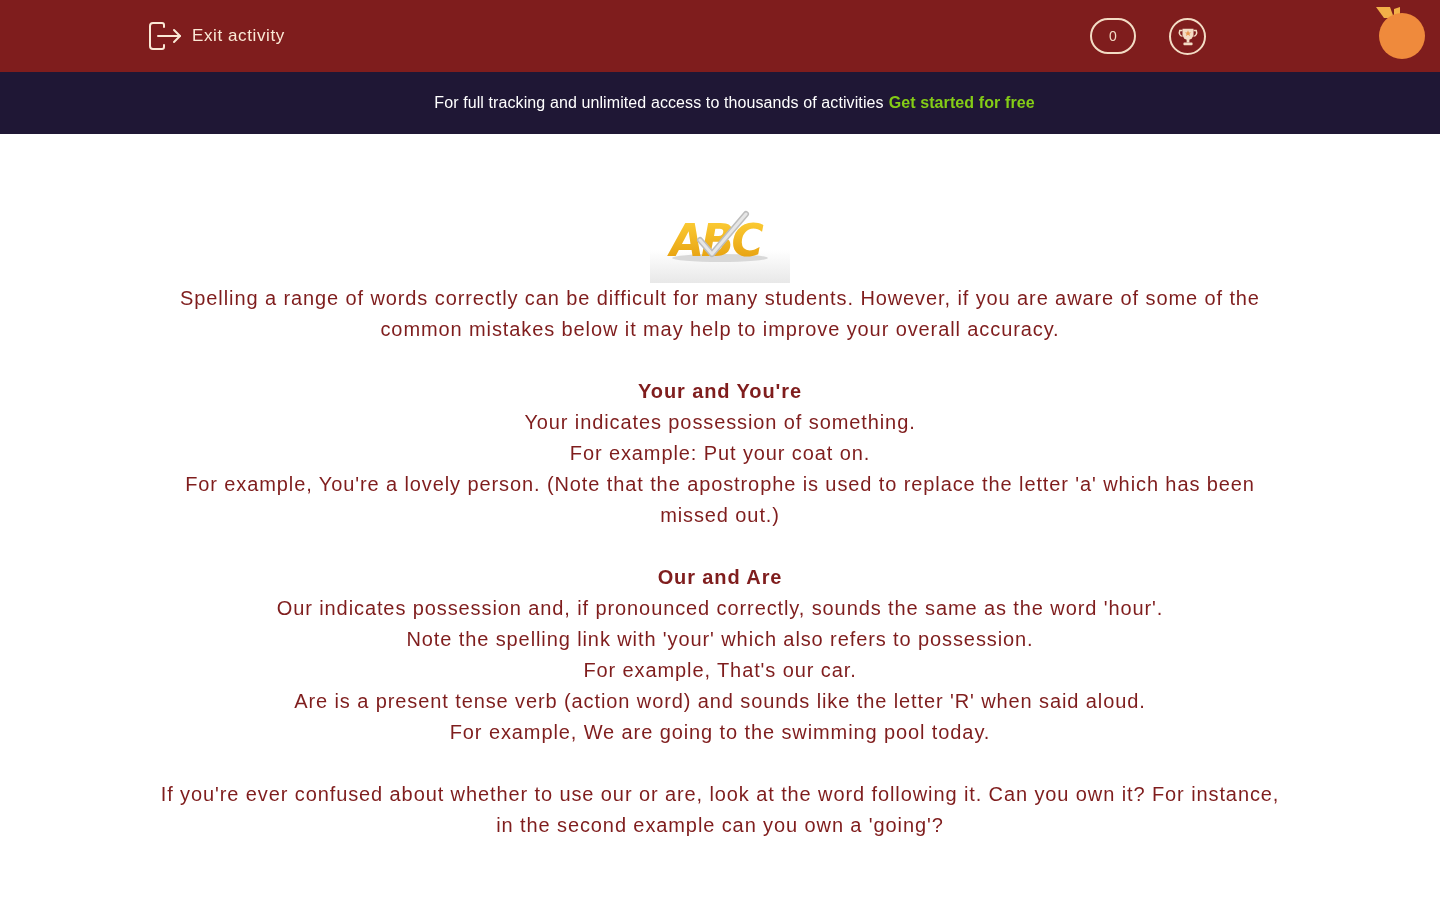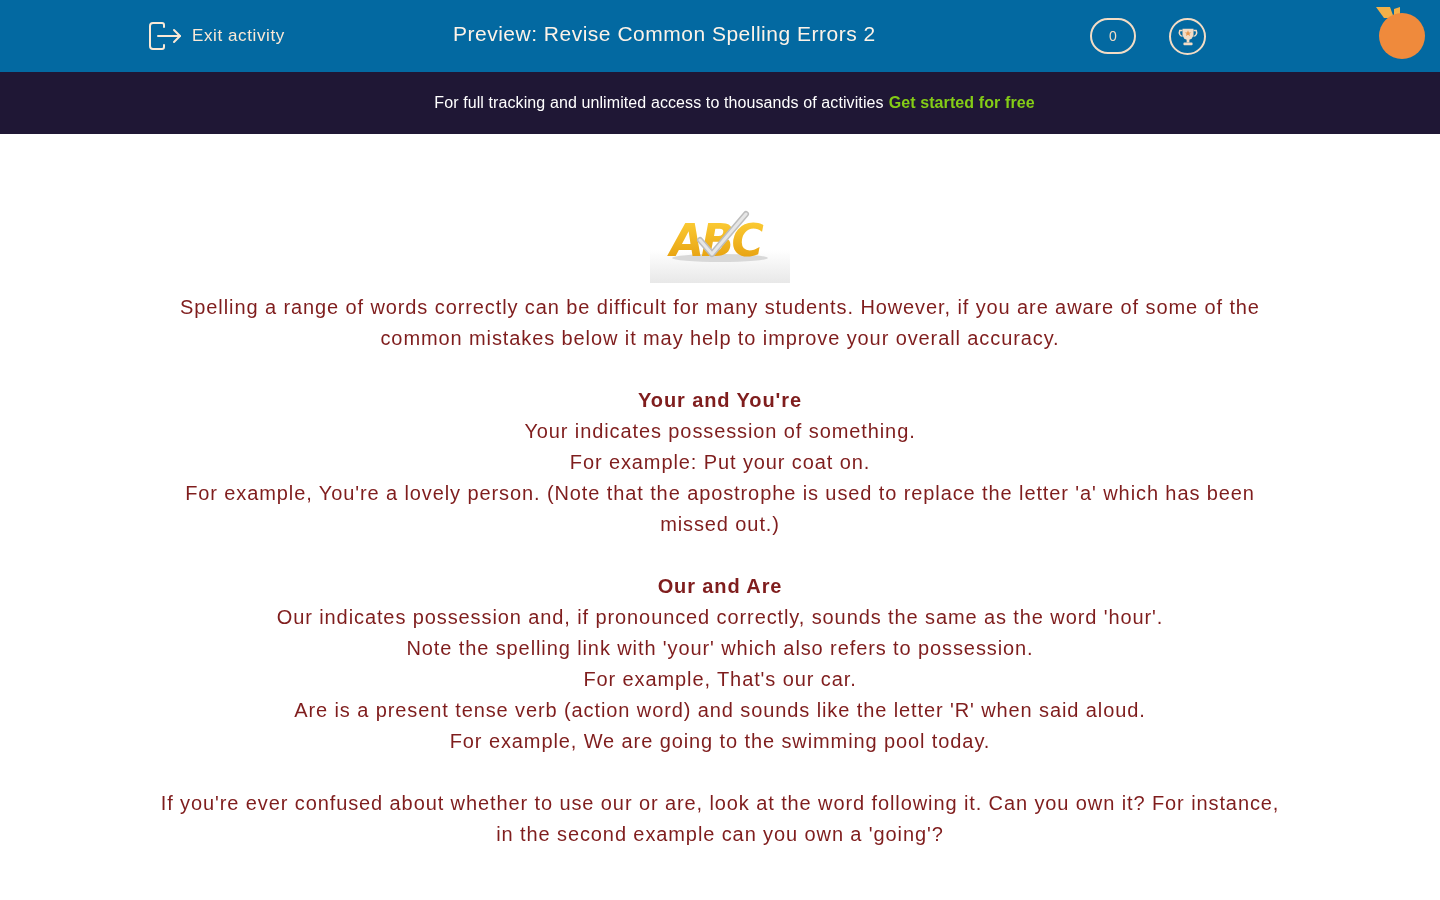--- a/index.html
+++ b/index.html
@@ -8,21 +8,21 @@
       height: 900px;
       overflow: hidden;
       background: #ffffff;
       font-family: "Liberation Sans", "DejaVu Sans", sans-serif;
     }
     .topbar {
       position: absolute;
       left: 0; top: 0;
       width: 1440px;
       height: 72px;
-      background: #0369a1;
+      background: #7f1d1d;
       color: #fdf1e4;
       text-decoration: underline;
     }
     .exit-btn {
       position: absolute;
       left: 148px;
       top: 20px;
       height: 32px;
       display: flex;
       align-items: center;
@@ -111,21 +111,21 @@
       margin: 66px auto 0;
       width: 140px;
       height: 83px;
       display: block;
     }
     .para {
       font-size: 20px;
       line-height: 31px;
       letter-spacing: 0.9px;
     }
-    .para.intro { margin-top: 9px; }
+    .para.intro { }
     .spacer { height: 31px; }
     .heading {
       font-weight: bold;
       font-size: 20px;
       line-height: 31px;
       letter-spacing: 0.9px;
     }
   </style>
 </head>
 <body>
@@ -133,21 +133,20 @@
 <div class="topbar">
   <div class="exit-btn">
     <svg viewBox="0 0 36 30" fill="none" stroke="#fbe9d6" stroke-width="2" stroke-linecap="round" stroke-linejoin="round">
       <path d="M16 6 V4 a2 2 0 0 0 -2 -2 H5 a3 3 0 0 0 -3 3 V25 a3 3 0 0 0 3 3 H14 a2 2 0 0 0 2 -2 V24"></path>
       <path d="M10 15 H32"></path>
       <path d="M26 9 L32 15 L26 21"></path>
     </svg>
     <span class="exit-label">Exit activity</span>
   </div>
 
-  <div class="title">Preview: Revise Common Spelling Errors 2</div>
 
   <div class="score-pill">
     <span>0</span>
   </div>
 
   <div class="trophy-btn">
     <svg viewBox="0 0 24 24">
       <path d="M6 3 H18 V9 a6 6 0 0 1 -12 0 Z" fill="#f3dcc5"></path>
       <path d="M6 5 H3 a3 4 0 0 0 3 6" fill="none" stroke="#f3dcc5" stroke-width="1.6"></path>
       <path d="M18 5 H21 a3 4 0 0 1 -3 6" fill="none" stroke="#f3dcc5" stroke-width="1.6"></path>

